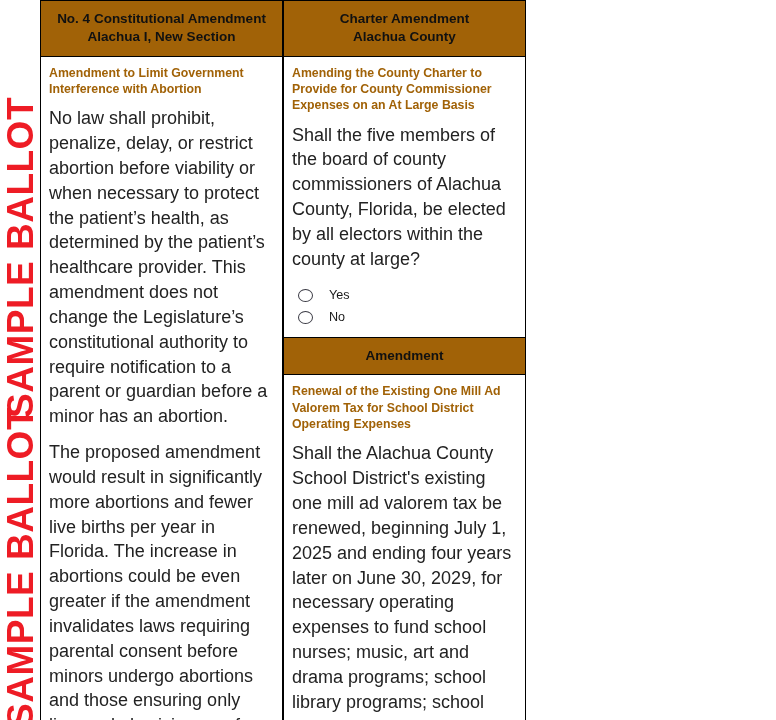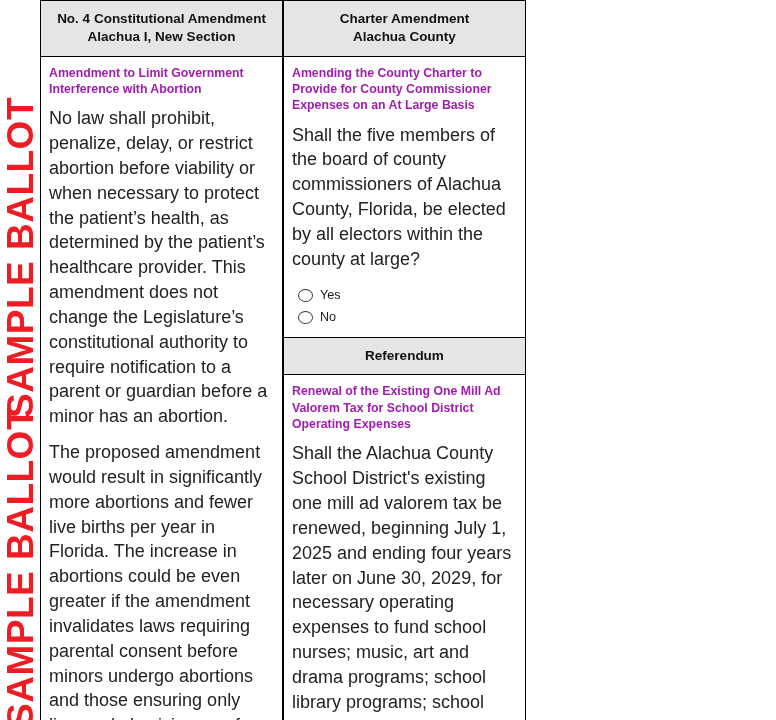--- a/index.html
+++ b/index.html
@@ -61,40 +61,40 @@
 
   .contest {
     border: 1.5px solid #000000;
     border-top: none;
     background: #ffffff;
   }
   .contest.first { border-top: 1.5px solid #000000; }
 
   
   .contest-header {
-    background: #e5e5e5;
+    background: #a16207;
     border-bottom: 1.5px solid #000000;
     text-align: center;
     font-weight: bold;
     font-size: 13.5px;
     line-height: 1.32;
     color: #111111;
     padding: 9px 8px 10px 8px;
   }
   .contest-header .hdr-line { display: block; }
 
   .contest-body {
     padding: 8px 8px 7px 8px;
   }
 
   .q-title {
     font-weight: bold;
     font-size: 12.3px;
     line-height: 1.33;
-    color: #a21caf;
+    color: #a16207;
     margin: 0 0 9px 0;
   }
 
   .q-para {
     font-size: 18px;
     line-height: 1.38;
     color: #222222;
     margin: 0 0 11px 0;
     text-align: left;
   }
@@ -104,21 +104,21 @@
     font-weight: bold;
     color: #111111;
     letter-spacing: -0.1px;
   }
 
   
   .choices { margin-top: 14px; }
   .choice {
     display: flex;
     align-items: center;
-    gap: 7px;
+    gap: 16px;
     padding: 3px 0 3px 6px;
     margin-bottom: 3px;
   }
   .oval {
     flex: 0 0 auto;
     width: 15px;
     height: 13px;
     border: 1.6px solid #3a3a44;
     border-radius: 50%;
     background: #ffffff;
@@ -178,21 +178,21 @@
             <div class="choice">
               <span class="oval"></span>
               <span class="choice-label">No</span>
             </div>
           </div>
         </div>
       </div>
 
       <div class="contest">
         <div class="contest-header">
-          <span class="hdr-line">Referendum</span>
+          <span class="hdr-line">Amendment</span>
         </div>
         <div class="contest-body">
           <p class="q-title">Renewal of the Existing One Mill Ad Valorem Tax for School District Operating Expenses</p>
           <p class="q-para">Shall the Alachua County School District's existing one mill ad valorem tax be renewed, beginning July 1, 2025 and ending four years later on June 30, 2029, for necessary operating expenses to fund school nurses; music, art and drama programs; school library programs; school counseling programs; band and chorus programs; academic magnets; career technical programs; and to update classroom technology, with oversight by an independent citizens' committee?</p>
 
           <div class="choices">
             <div class="choice">
               <span class="oval"></span>
               <span class="choice-label">Yes</span>
             </div>

